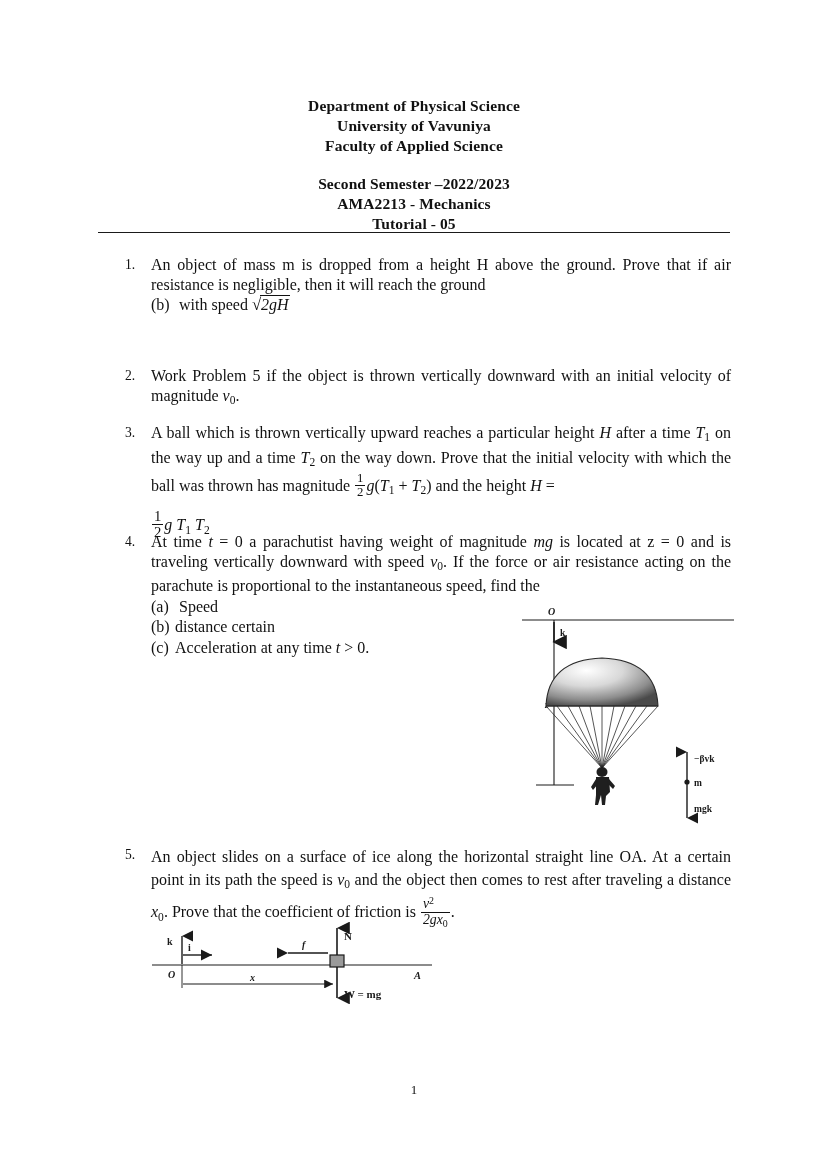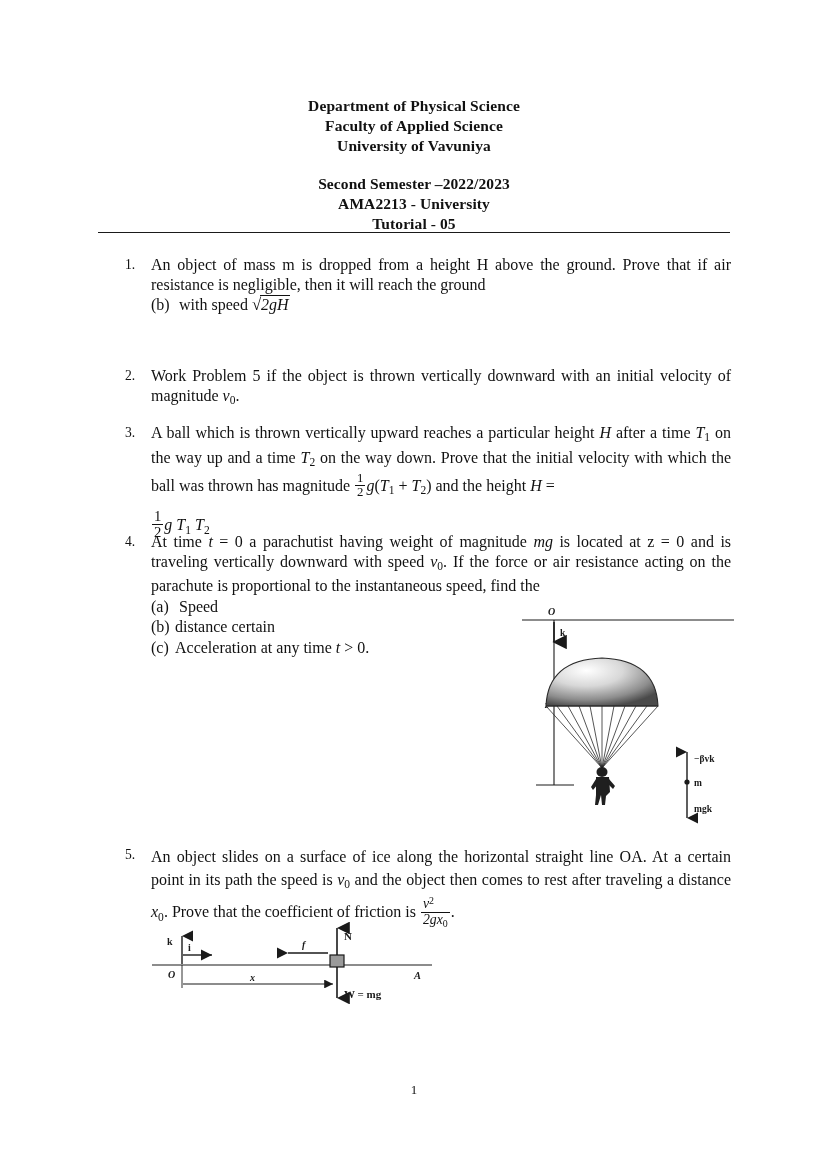--- a/index.html
+++ b/index.html
@@ -134,25 +134,25 @@
     font-size: 13px;
   }
 </style>
 </head>
 <body>
 
 <div class="page">
 
   <div class="header">
     <div class="hline">Department of Physical Science</div>
+    <div class="hline">University of Vavuniya</div>
     <div class="hline">Faculty of Applied Science</div>
-    <div class="hline">University of Vavuniya</div>
     <div class="gap"></div>
     <div class="hline">Second Semester –2022/2023</div>
-    <div class="hline">AMA2213 - University</div>
+    <div class="hline">AMA2213 - Mechanics</div>
     <div class="hline">Tutorial - 05</div>
   </div>
   <div class="rule"></div>
 
   <div class="q" style="left:125px; top:255px; width:606px;">
     <div class="num">1.</div>
     <div class="body">
       <div class="just">An object of mass m is dropped from a height H above the ground. Prove that if air resistance is negligible, then it will reach the ground</div>
       <div class="sub">
         <span class="lab">(b)</span>

